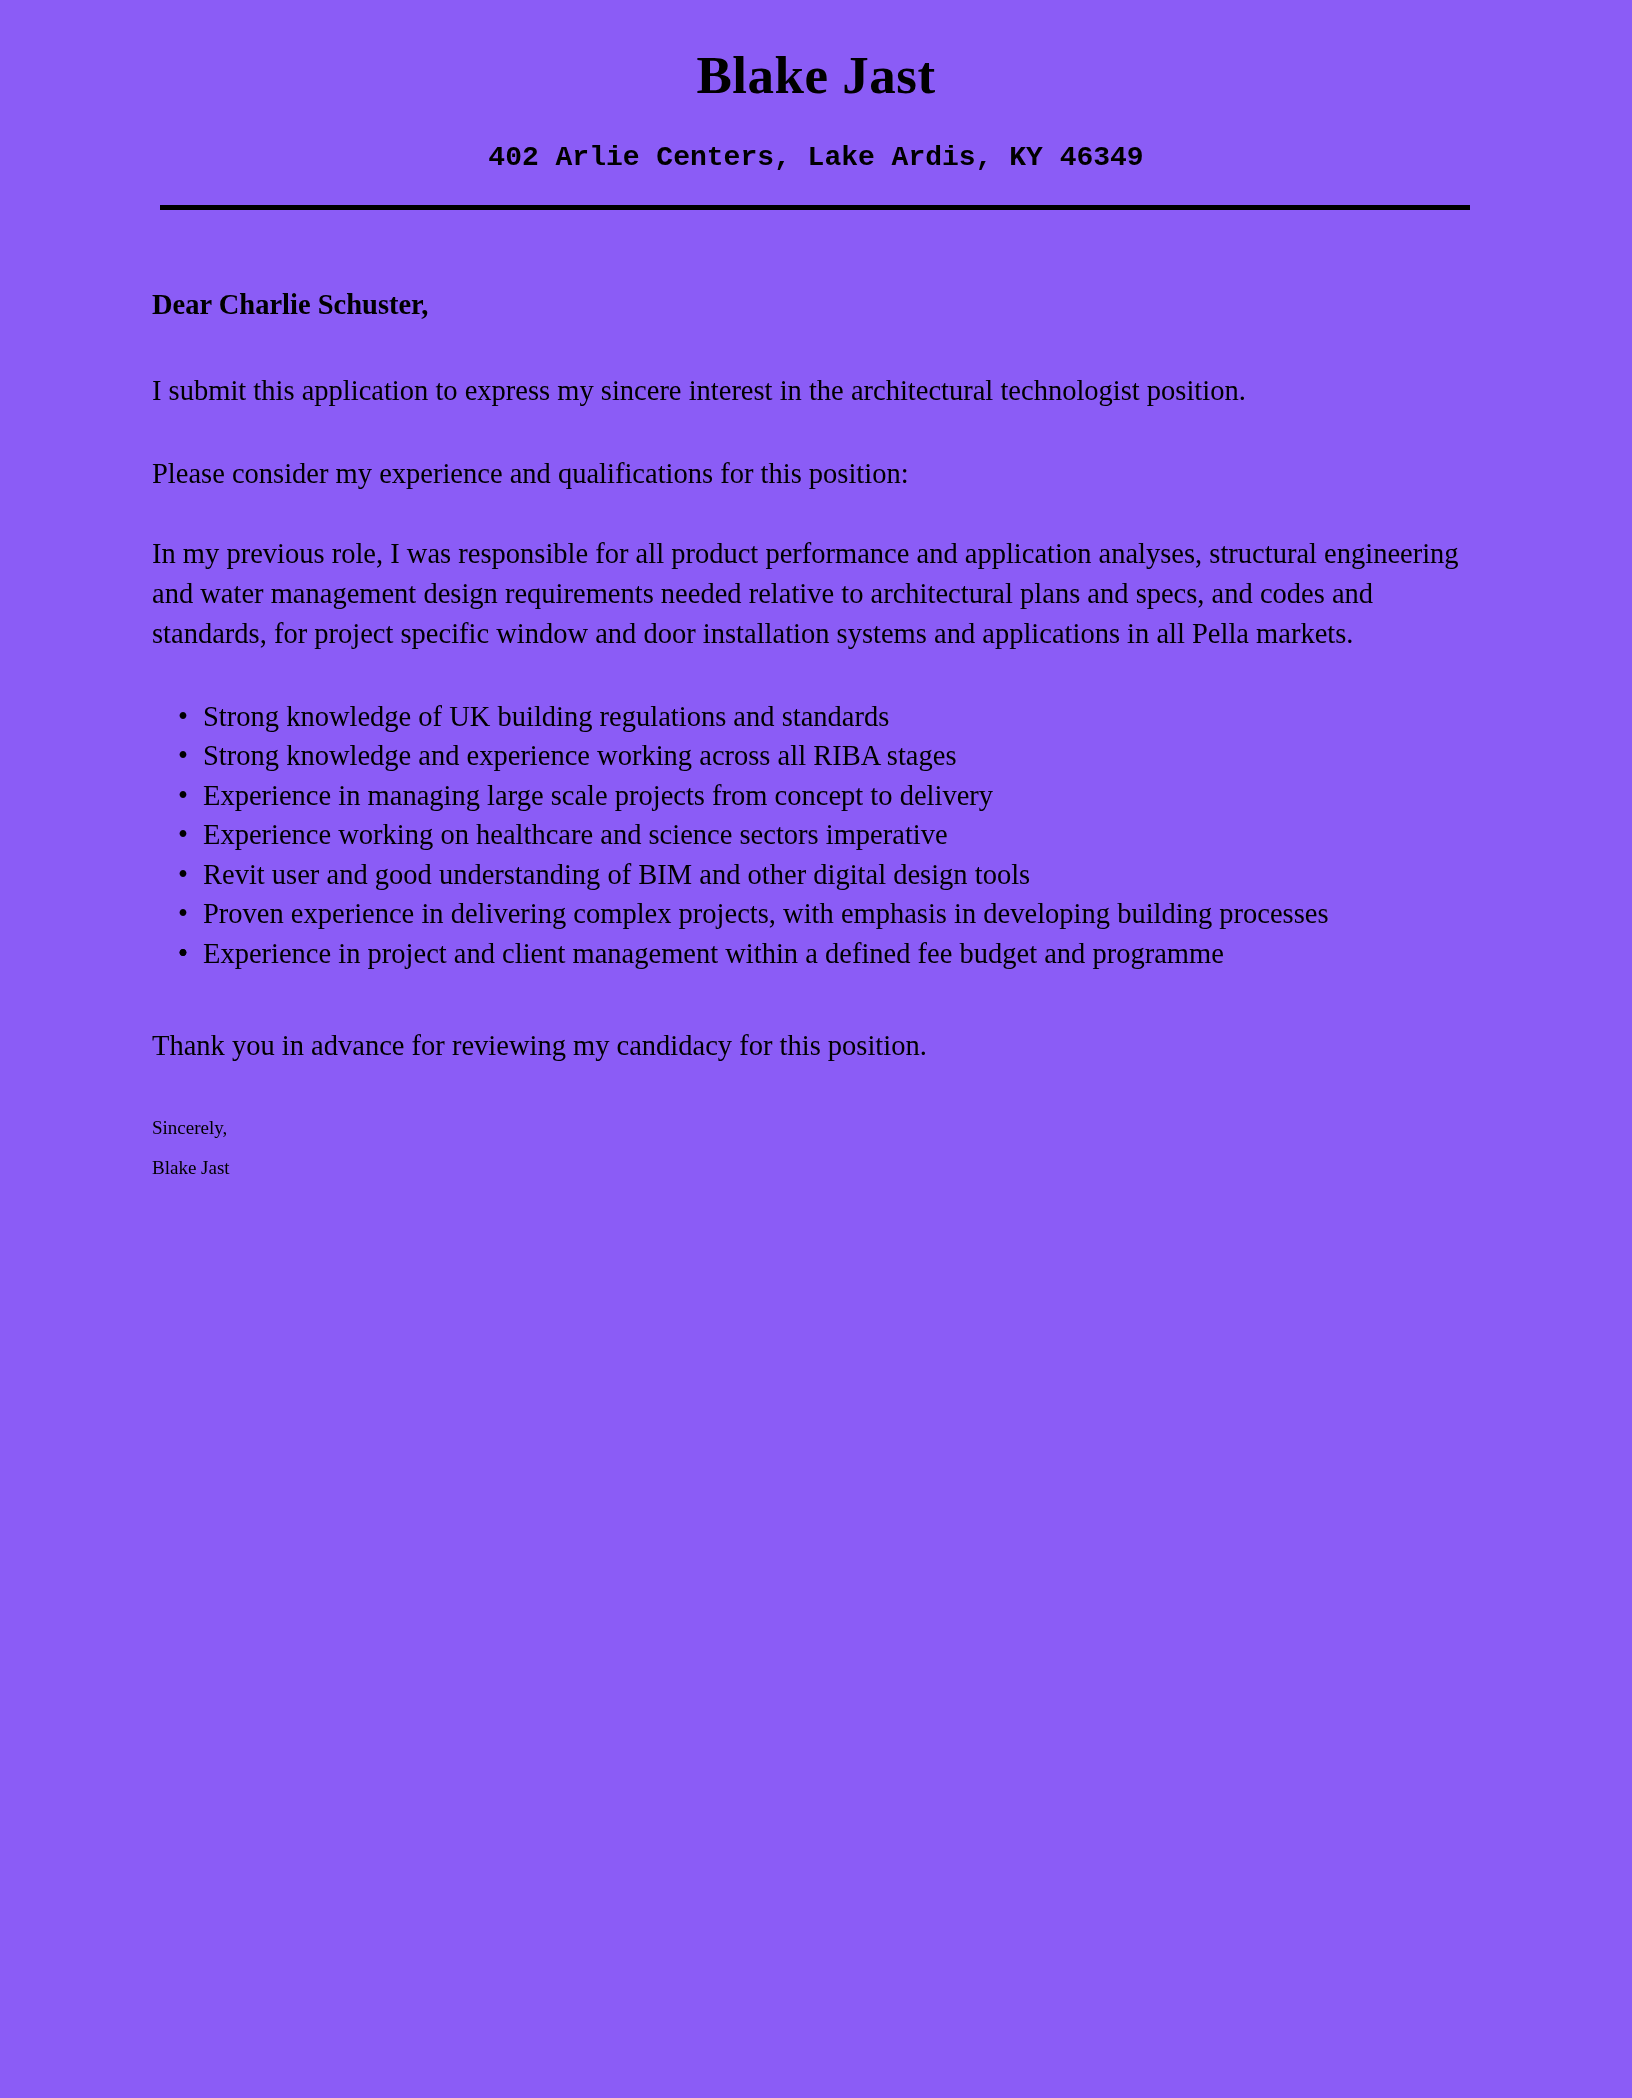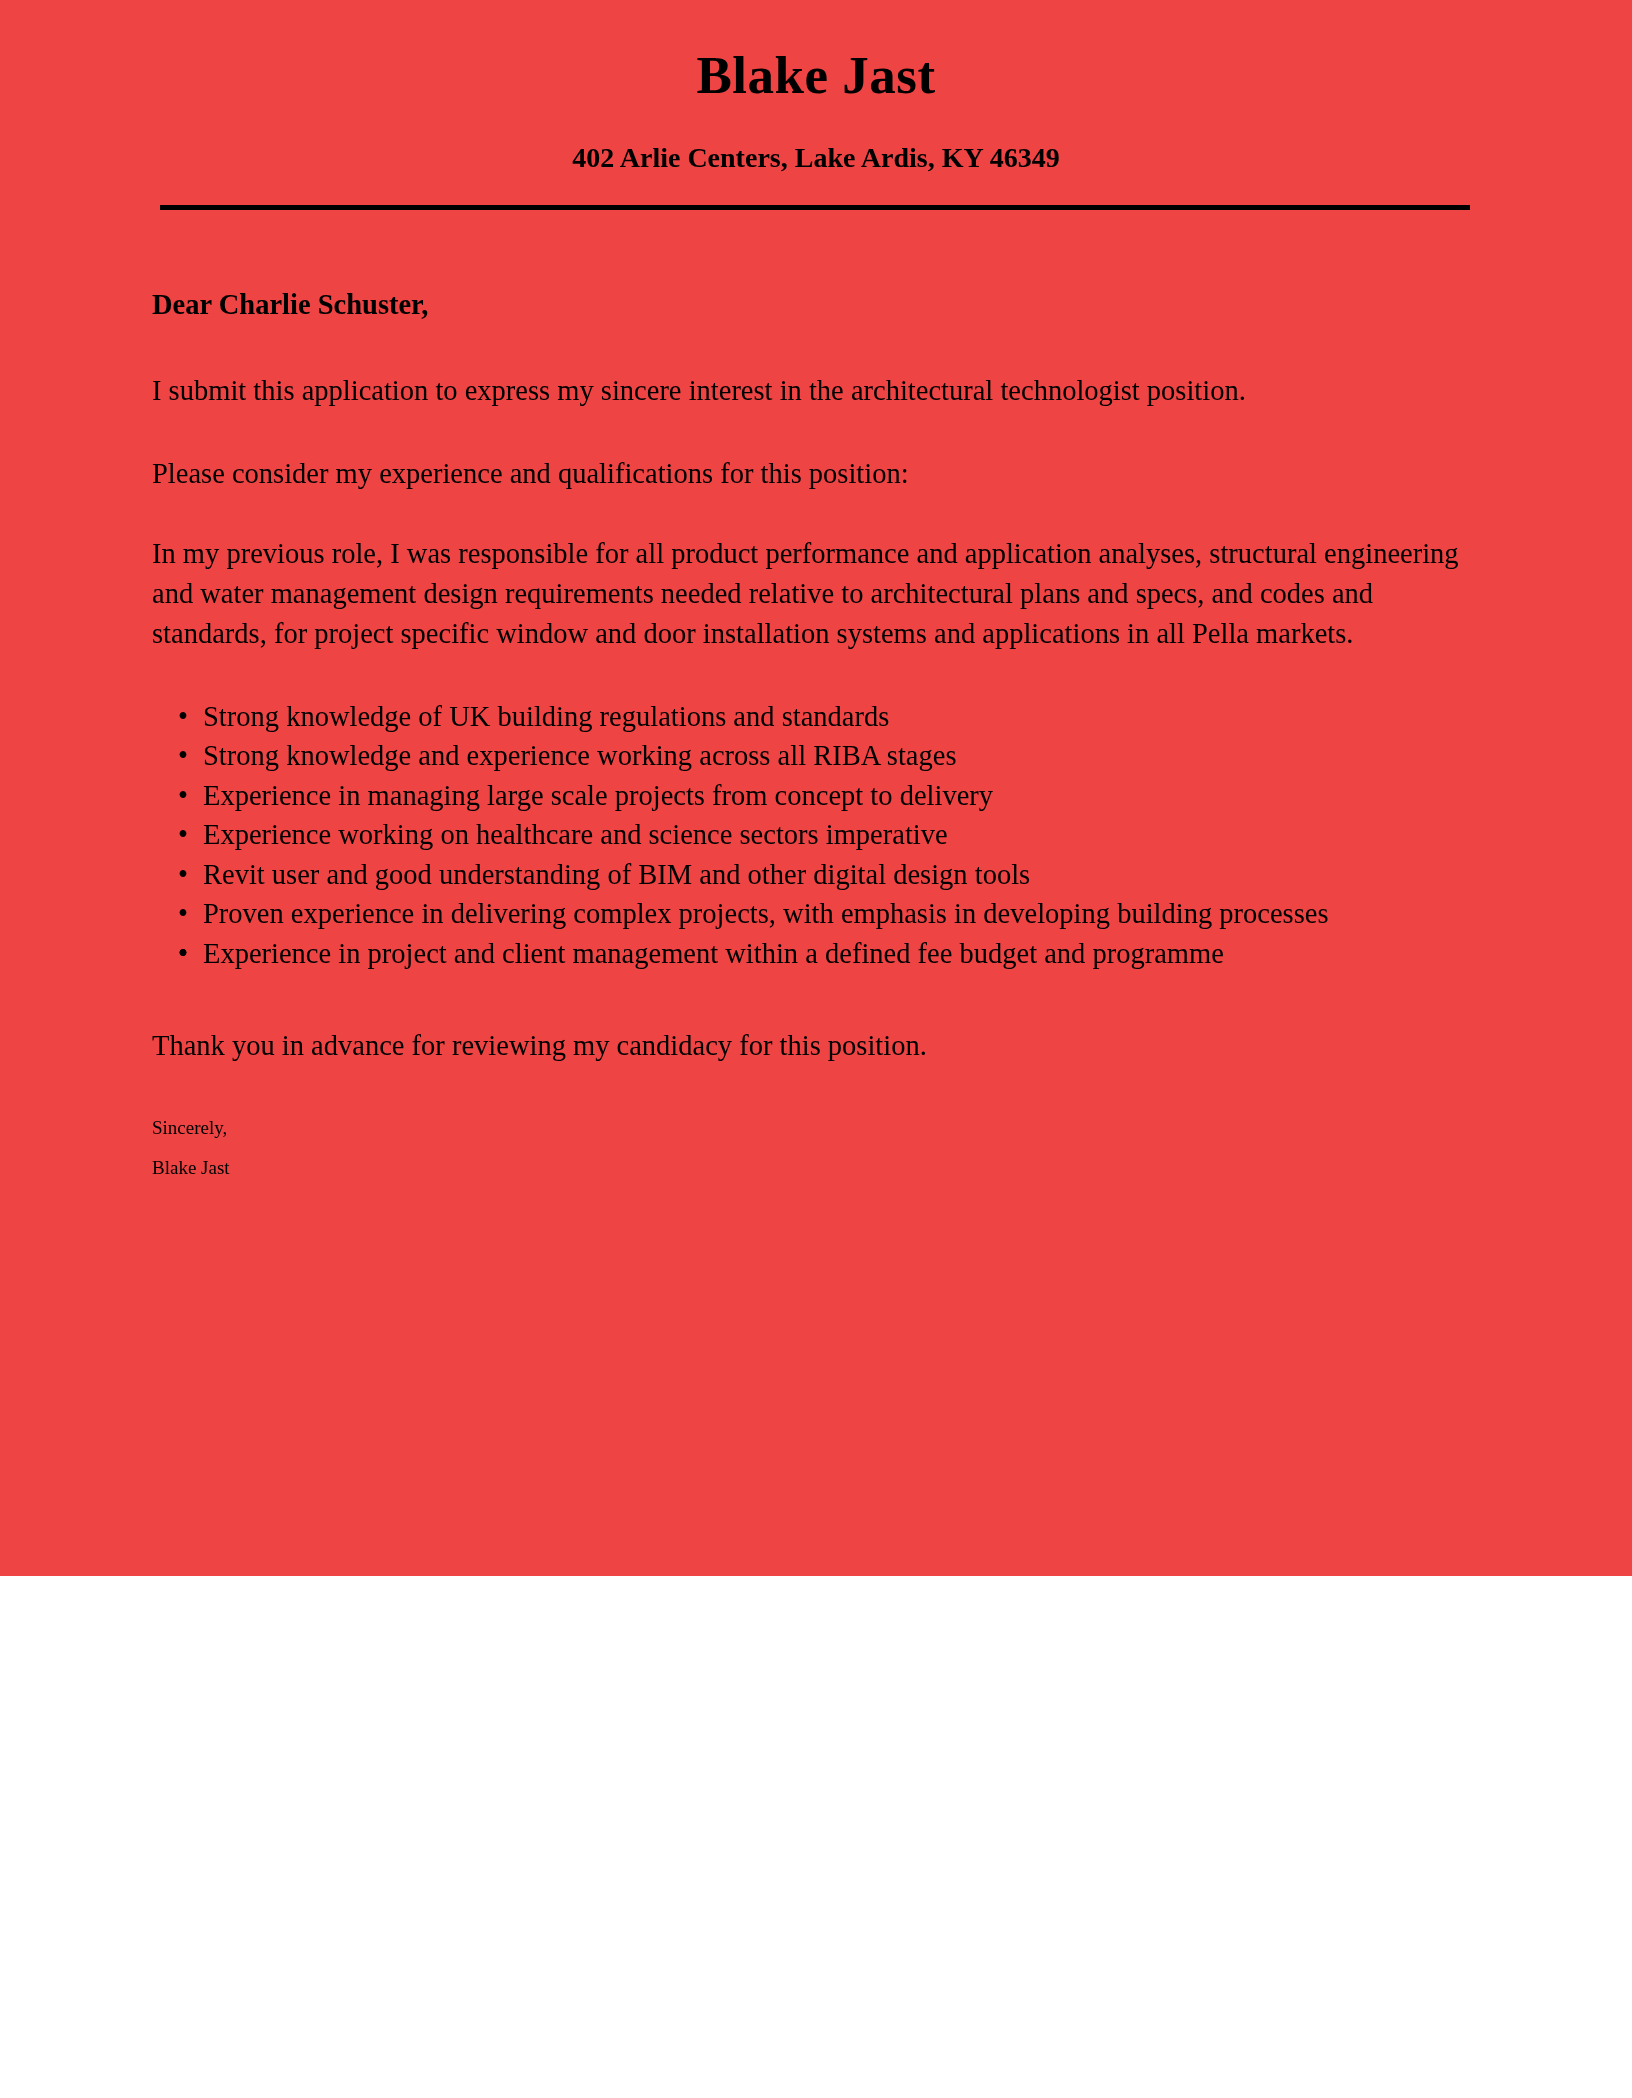--- a/index.html
+++ b/index.html
@@ -12,22 +12,22 @@
     width: 1632px;
     height: 2098px;
     font-family: "Liberation Serif", "DejaVu Serif", serif;
     color: #000000;
     -webkit-font-smoothing: antialiased;
   }
 
   .page {
     position: relative;
     width: 1632px;
-    height: 1576px;
-    background: #ef4444;
+    height: 2098px;
+    background: #8b5cf6;
     box-sizing: border-box;
     overflow: hidden;
   }
 
   
   .letter-header {
     padding-top: 46px;
     text-align: center;
   }
 
@@ -35,21 +35,21 @@
     font-family: "Liberation Serif", "DejaVu Serif", serif;
     font-weight: bold;
     font-size: 53px;
     line-height: 1.12;
     letter-spacing: 0.5px;
     margin: 0;
     text-align: center;
   }
 
   .candidate-address {
-    font-family: Liberation Serif, serif;
+    font-family: Liberation Mono, monospace;
     font-weight: bold;
     font-size: 28px;
     line-height: 1.2;
     margin: 0;
     padding-top: 36px;
     text-align: center;
   }
 
   .header-rule {
     width: 1310px;

